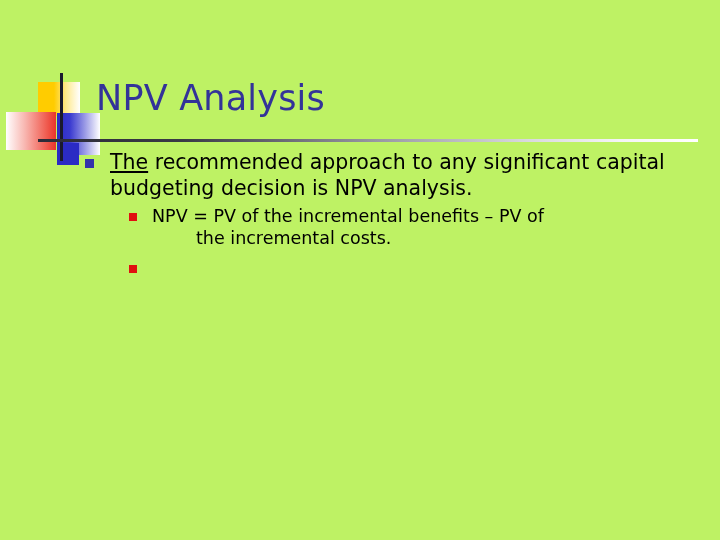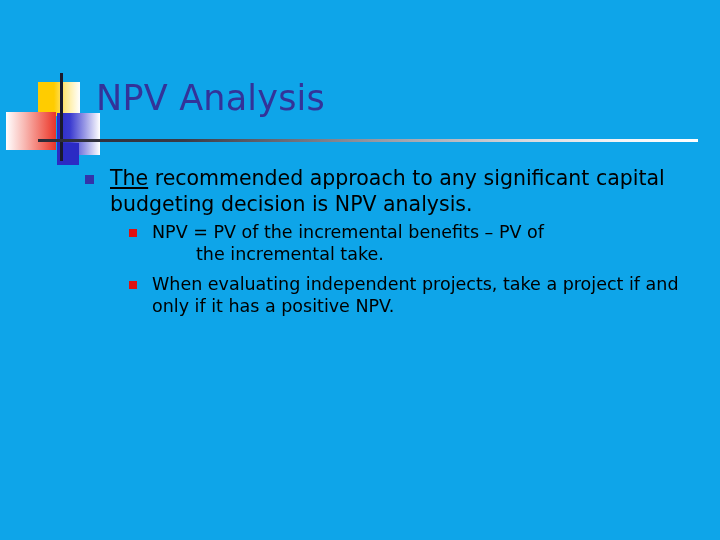--- a/index.html
+++ b/index.html
@@ -8,21 +8,21 @@
     padding: 0;
     background: #ffffff;
   }
   body {
     font-family: "DejaVu Sans", sans-serif;
   }
   .slide {
     position: relative;
     width: 720px;
     height: 540px;
-    background: #0ea5e9;
+    background: #bef264;
     overflow: hidden;
   }
 
   
   .deco { position: absolute; left: 0; top: 0; width: 300px; height: 180px; }
 
   .deco-sq {
     position: absolute;
   }
   .sq-yellow {
@@ -65,21 +65,21 @@
     color: #333399;
     font-weight: normal;
     letter-spacing: 0.2px;
     white-space: nowrap;
   }
 
   
   .body {
     position: absolute;
     left: 82px;
-    top: 166px;
+    top: 150px;
     width: 626px;
   }
 
   .lvl1 {
     position: relative;
     padding-left: 28px;
     font-size: 20.5px;
     line-height: 25.5px;
     color: #000000;
     margin-bottom: 2px;
@@ -143,26 +143,25 @@
     <div class="lvl1">
       <span class="bullet"></span>
       <span class="u">The</span><span> recommended approach to any significant capital budgeting decision is NPV analysis.</span>
     </div>
 
     <div class="lvl2-group">
 
       <div class="lvl2">
         <span class="bullet"></span>
         <span>NPV = PV of the incremental benefits – PV of</span>
-        <span class="indent-line">the incremental take.</span>
+        <span class="indent-line">the incremental costs.</span>
       </div>
 
       <div class="lvl2">
         <span class="bullet"></span>
-        <span>When evaluating independent projects, take a project if and only if it has a positive NPV.</span>
       </div>
 
 
     </div>
 
     <div class="spacer-para"></div>
 
 
   </div>
 

